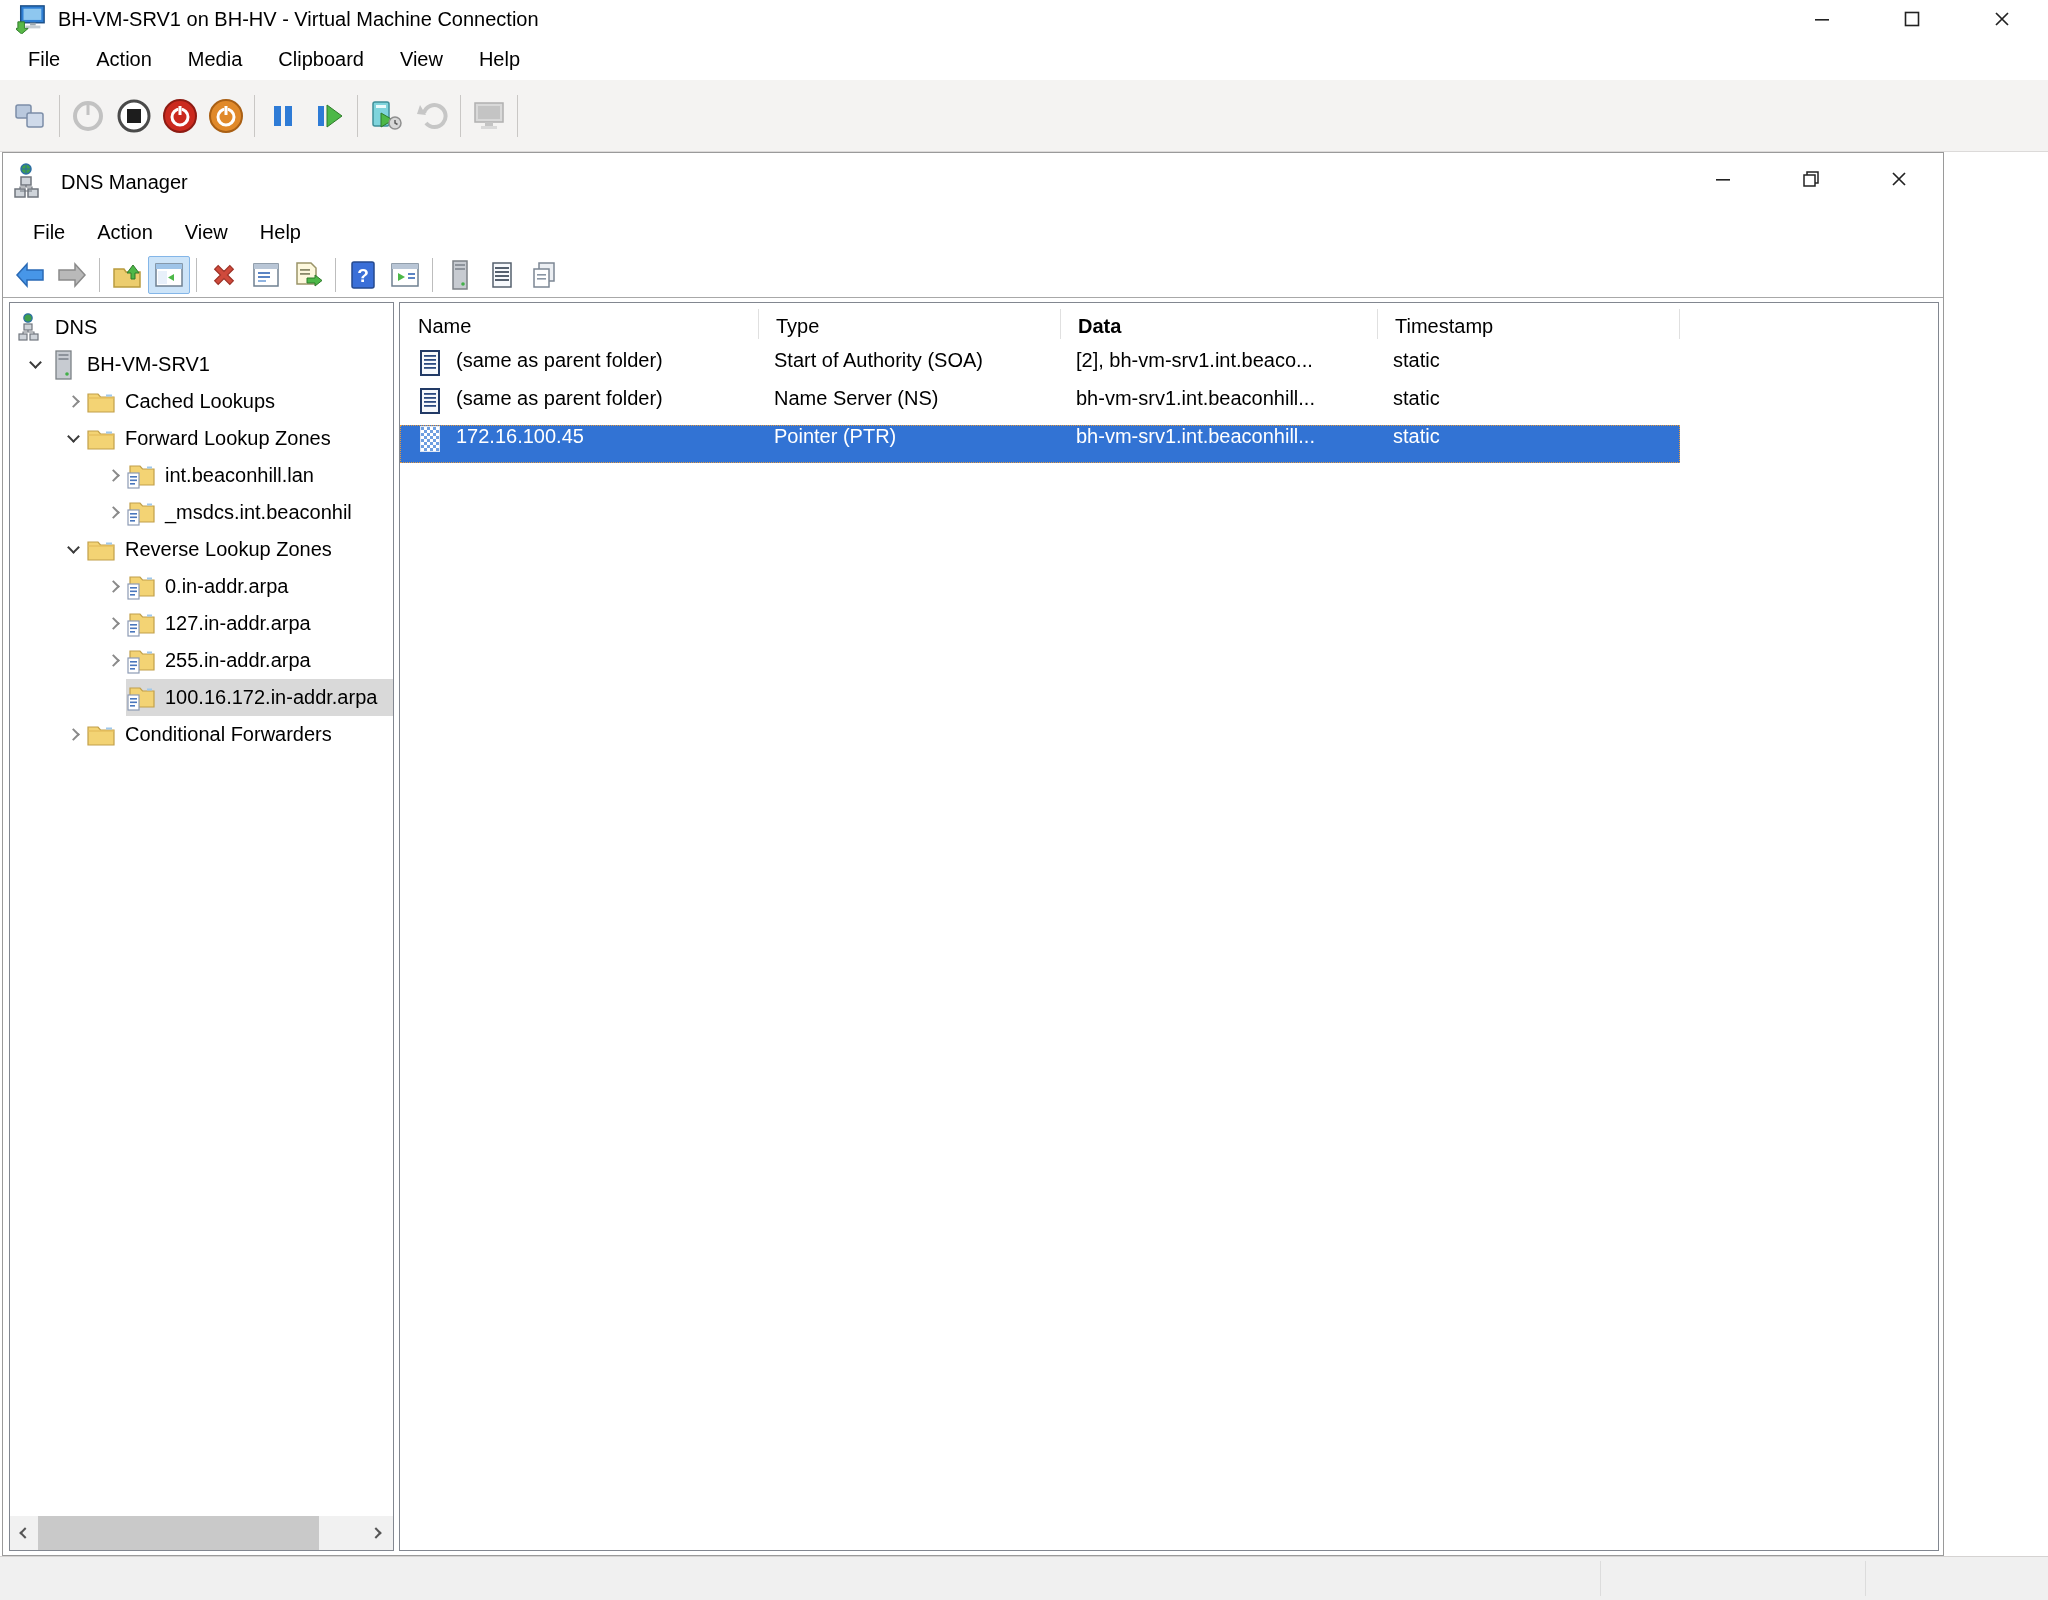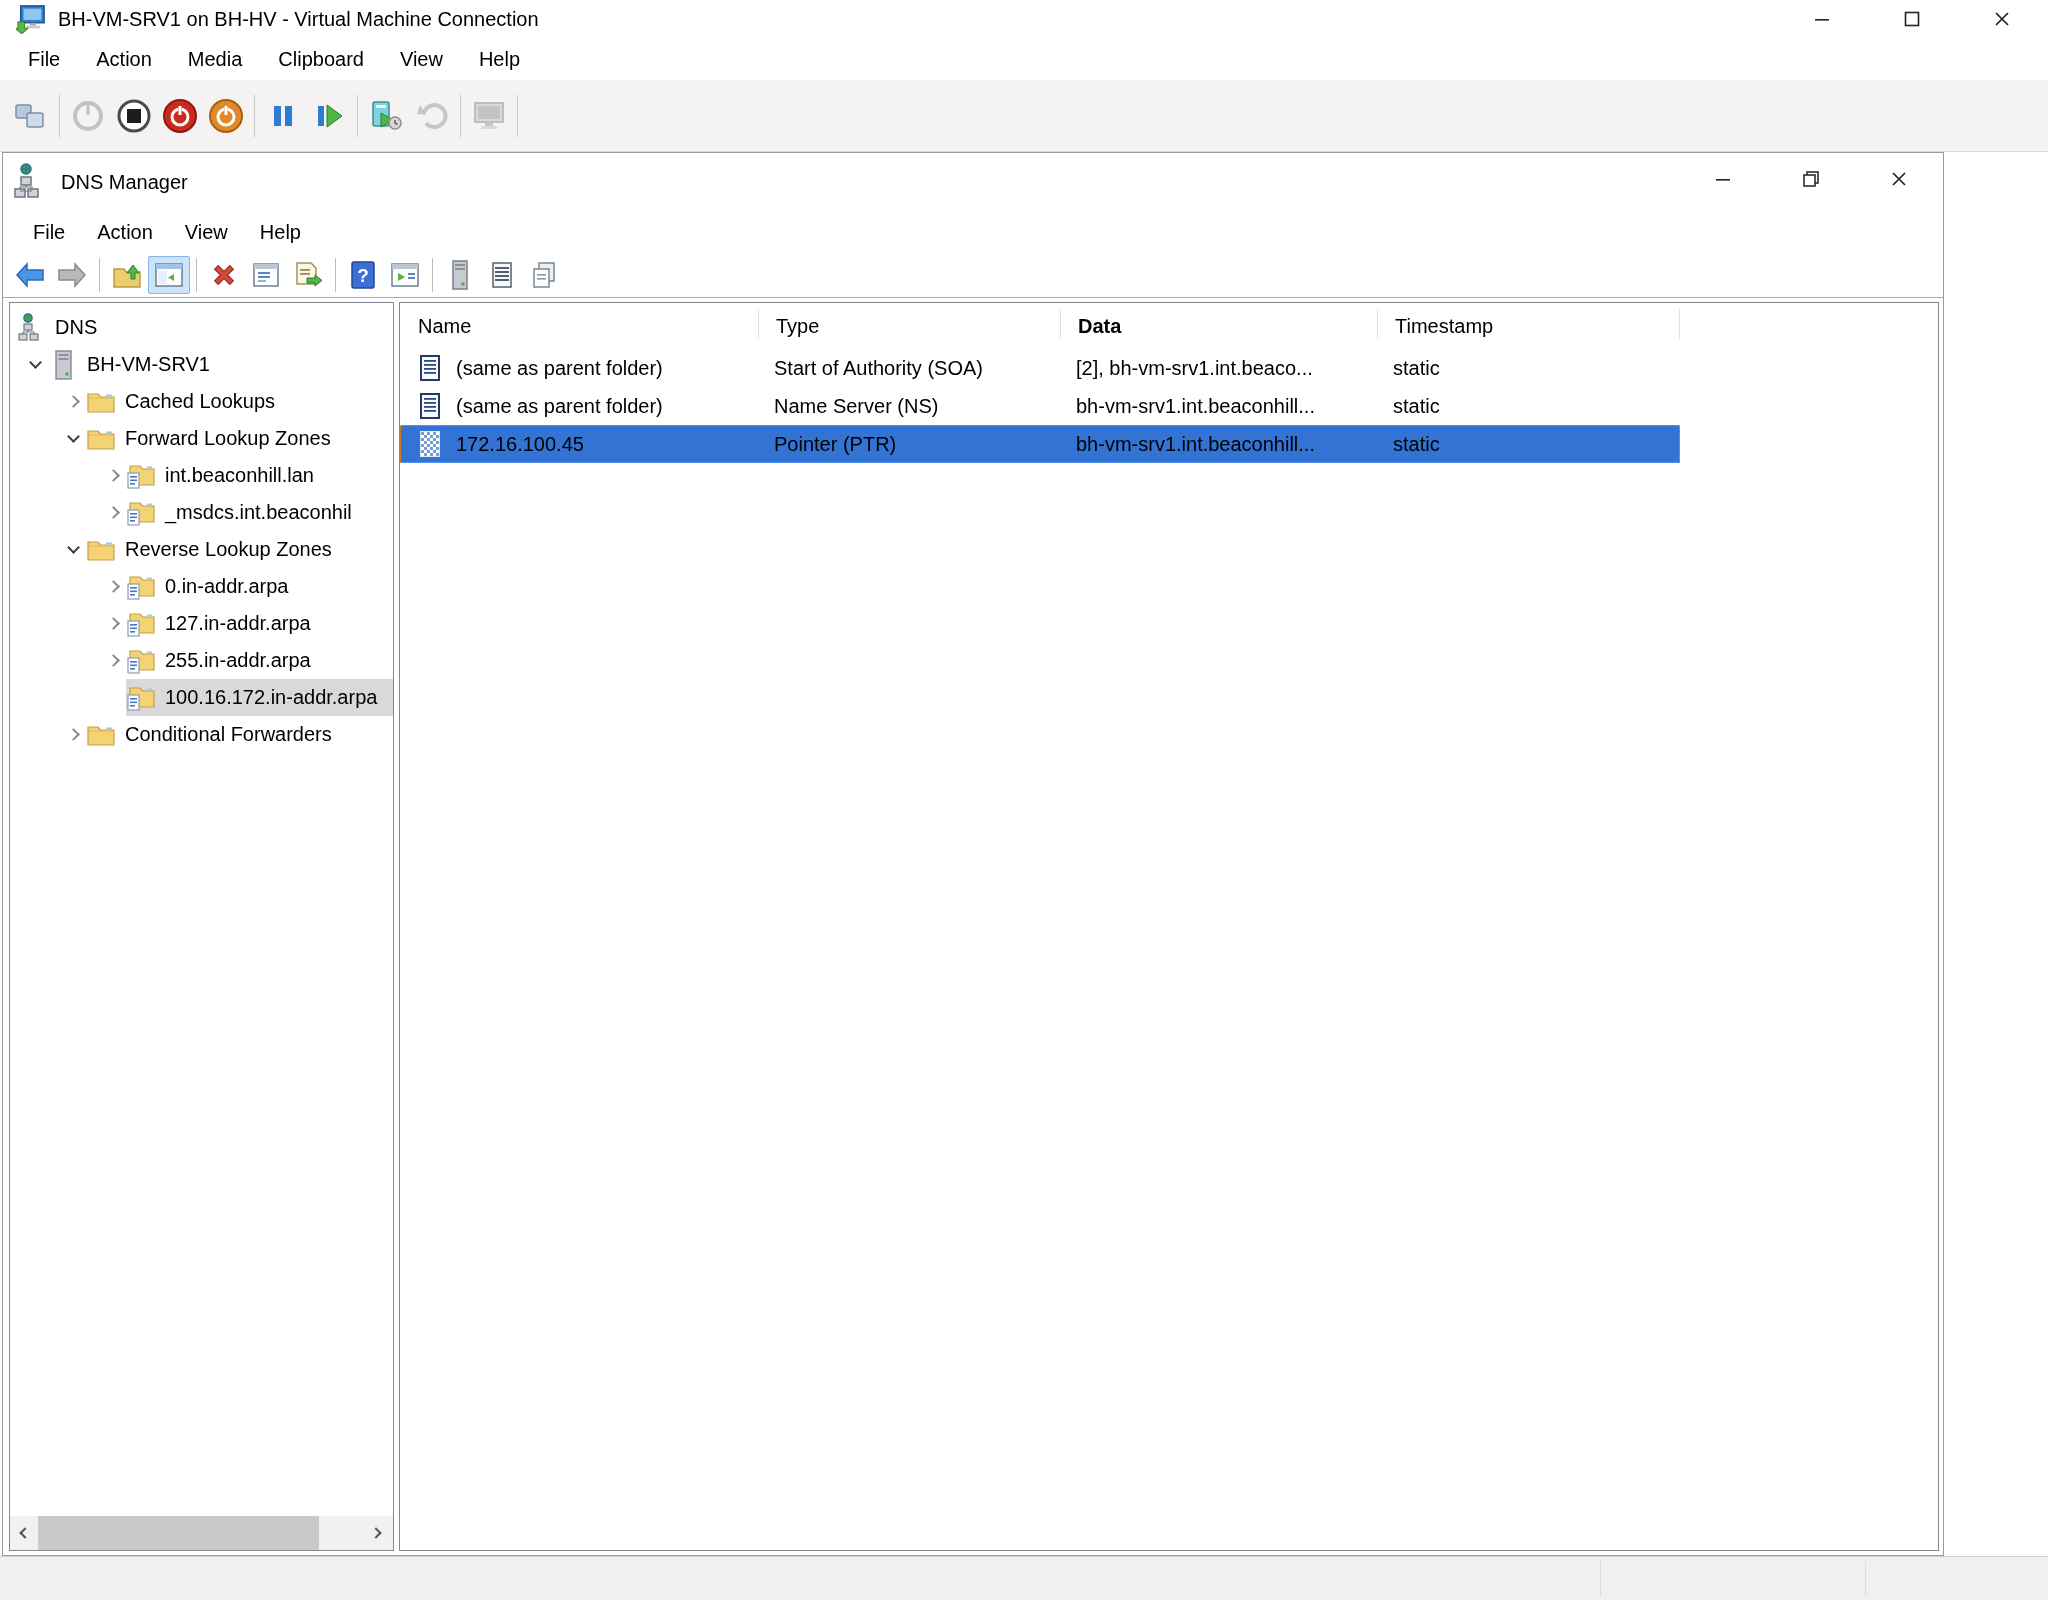--- a/index.html
+++ b/index.html
@@ -60,22 +60,22 @@
   .hs-chev { width:8px; height:8px; border-right:2px solid #555; border-bottom:2px solid #555; }
   .hs-chev.l { transform:rotate(135deg); } .hs-chev.r { transform:rotate(-45deg); }
   .hs-thumb { position:absolute; top:0; left:28px; width:281px; height:34px; background:#c9c9c9; }
 
   
   .list-pane { position:absolute; top:4px; left:396px; right:4px; bottom:4px; border:1px solid #828790; background:#fff; overflow:hidden; }
   .list-header { position:relative; height:46px; width:1280px; }
   .hcell { position:absolute; top:0; height:46px; display:flex; align-items:center; padding-left:18px; }
   .hsep { position:absolute; top:6px; bottom:10px; width:1px; background:#e0e0e0; }
   .lrow { position:relative; width:1280px; height:38px; display:flex; align-items:center; }
-  .lrow.selected { background:#3273d4; color:#000000; outline:1px dotted #e59a3d; outline-offset:-1px; }
-  .cell { height:100%; display:flex; align-items:center; overflow:hidden; white-space:nowrap; }
+  .lrow.selected { background:#3273d4; color:#ffffff; outline:1px dotted #e59a3d; outline-offset:-1px; }
+  .cell { height:100%; display:flex; align-items:flex-start; overflow:hidden; white-space:nowrap; }
   .c-name { width:358px; padding-left:20px; }
   .c-type { width:302px; padding-left:16px; }
   .c-data { width:317px; padding-left:16px; }
   .c-ts   { width:303px; padding-left:16px; }
   .ricon { width:24px; min-width:24px; height:28px; margin-right:12px; display:flex; align-items:center; }
   .checker { width:20px; height:26px; border:1px solid #dce6f5;
     background-image:
       linear-gradient(45deg,#fff 25%,transparent 25%,transparent 75%,#fff 75%),
       linear-gradient(45deg,#fff 25%,#6f9fe0 25%,#6f9fe0 75%,#fff 75%);
     background-size:6px 6px; background-position:0 0,3px 3px; }

